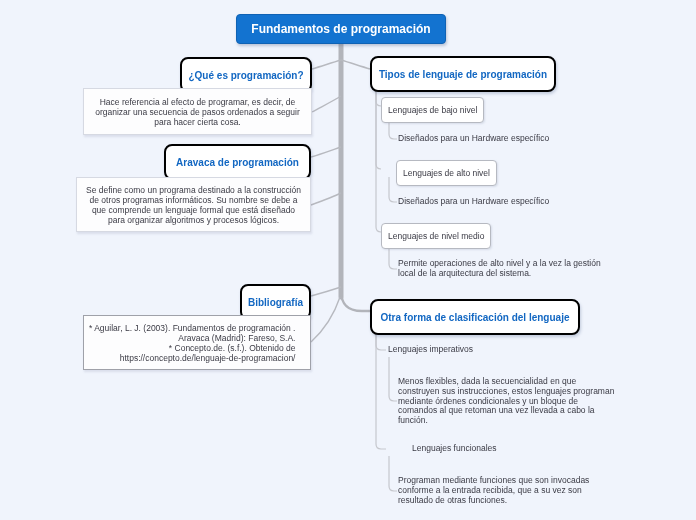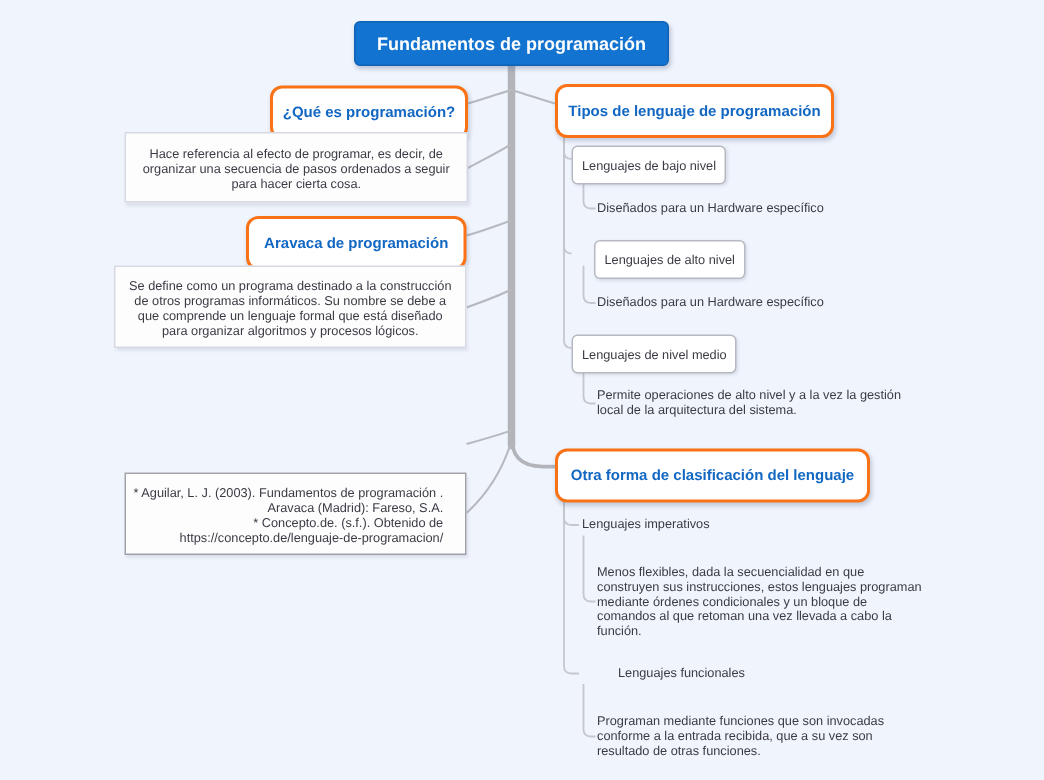--- a/index.html
+++ b/index.html
@@ -23,21 +23,21 @@
     border-radius: 4px;
     color: #ffffff;
     font-weight: bold;
     font-size: 12px;
     display: flex; align-items: center; justify-content: center;
     box-shadow: 1px 2px 3px rgba(90,110,150,0.35);
     white-space: nowrap;
   }
   .topic {
     background: #ffffff;
-    border: 2px solid #f97316;
+    border: 2px solid #000000;
     border-radius: 8px;
     color: #1267c2;
     font-weight: bold;
     font-size: 10px;
     height: 25px;
     display: flex; align-items: center; justify-content: center;
     box-shadow: 1px 2px 3px rgba(90,110,150,0.3);
     white-space: nowrap;
     padding: 16px 4px;
   }
@@ -116,20 +116,21 @@
   <div class="node descbox" style="left:83px; top:88px; width:229px; height:47px;">Hace referencia al efecto de programar, es decir, de
 organizar una secuencia de pasos ordenados a seguir
 para hacer cierta cosa.</div>
 
   <div class="node topic" style="left:164px; top:144px; width:147px;">Aravaca de programación</div>
   <div class="node descbox" style="left:76px; top:177px; width:235px; height:55px;">Se define como un programa destinado a la construcción
 de otros programas informáticos. Su nombre se debe a
 que comprende un lenguaje formal que está diseñado
 para organizar algoritmos y procesos lógicos.</div>
 
+  <div class="node topic" style="left:240px; top:284px; width:71px; height:24px;">Bibliografía</div>
   <div class="node descbox bibbox" style="left:83px; top:315px; width:228px; height:55px;text-align:right;">* Aguilar, L. J. (2003). Fundamentos de programación .
 Aravaca (Madrid): Fareso, S.A.
 * Concepto.de. (s.f.). Obtenido de
 https://concepto.de/lenguaje-de-programacion/</div>
 
   <div class="node topic" style="left:370px; top:56px; width:186px;">Tipos de lenguaje de programación</div>
 
   <div class="node childbox" style="left:381px; top:97px;">Lenguajes de bajo nivel</div>
   <div class="node plain" style="left:398px; top:134px;">Diseñados para un Hardware específico</div>
 

